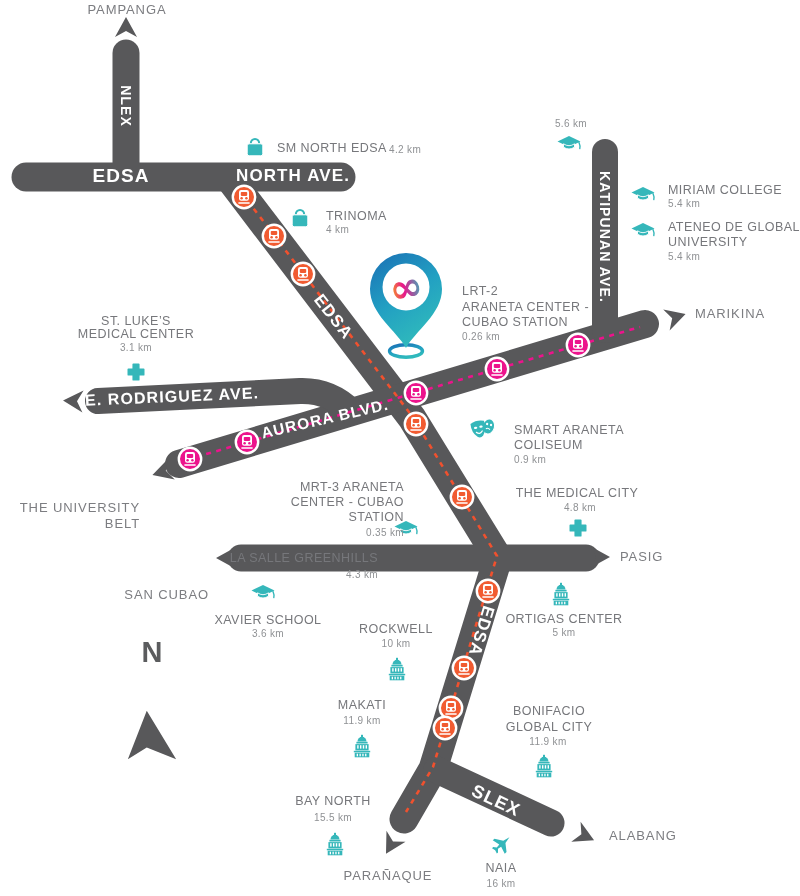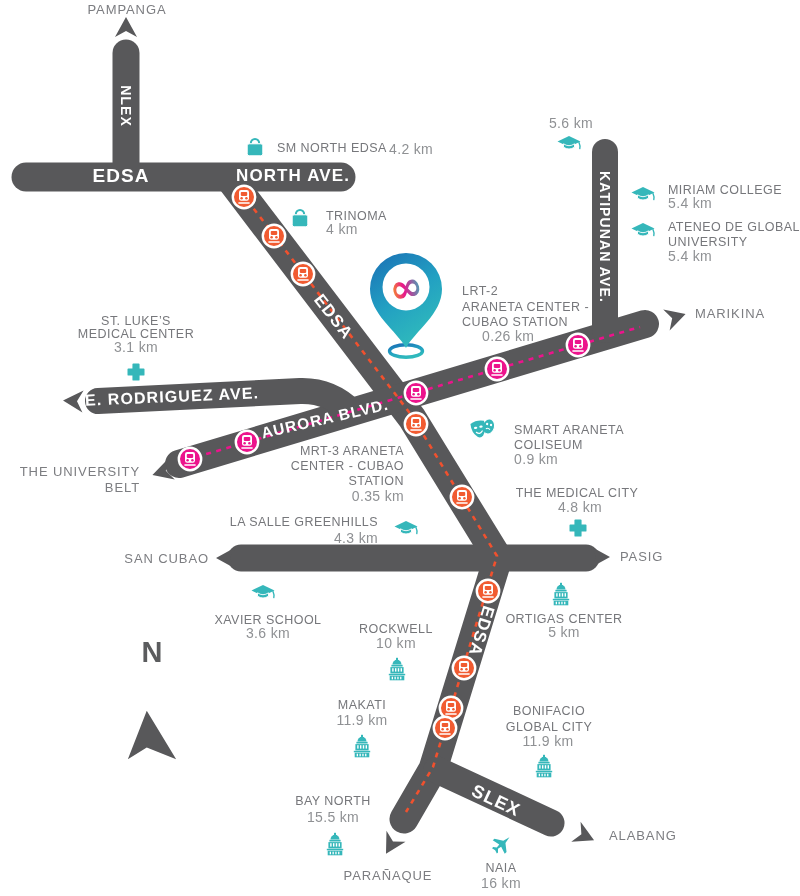--- a/index.html
+++ b/index.html
@@ -3,23 +3,23 @@
 <meta charset="utf-8">
 <style>
   html,body{margin:0;padding:0;background:#fff;}
   #map{position:relative;width:800px;height:896px;background:#fff;overflow:hidden;
        font-family:"Liberation Sans",sans-serif;}
   #map svg{position:absolute;left:0;top:0;}
   #labels{position:absolute;left:0;top:0;width:668px;height:896px;pointer-events:none;}
   .lbl{position:absolute;white-space:nowrap;}
   .c{transform:translate(-50%,-50%);text-align:center;}
   .l{transform:translate(0,-50%);}
-  .r{transform:translate(-100%,-50%);text-align:left;}
+  .r{transform:translate(-100%,-50%);text-align:left;margin-top:36px;}
   .lm{font-size:12.5px;color:#76777B;letter-spacing:.45px;}
-  .km{font-size:14px;color:#8F9194;letter-spacing:.35px;}
+  .km{font-size:10px;color:#8F9194;letter-spacing:.35px;}
   .dir{font-size:13px;color:#7C7D81;letter-spacing:.9px;}
   .road{color:#fff;font-weight:bold;letter-spacing:1.1px;font-size:17px;}
   .north{font-size:29px;color:#5B5C5E;font-weight:600;letter-spacing:0;}
 </style>
 </head>
 <body>
 
 <div id="map">
 
 <svg width="800" height="896" viewBox="0 0 800 896">
@@ -207,21 +207,21 @@
   <div class="lbl lm l" style="left:668px;top:242px">UNIVERSITY</div>
   <div class="lbl km l" style="left:668px;top:256px">5.4 km</div>
 
   <div class="lbl lm c" style="left:136px;top:321px">ST. LUKE’S</div>
   <div class="lbl lm c" style="left:136px;top:334px">MEDICAL CENTER</div>
   <div class="lbl km c" style="left:136px;top:347px">3.1 km</div>
 
   <div class="lbl lm l" style="left:462px;top:291px">LRT-2</div>
   <div class="lbl lm l" style="left:462px;top:307px">ARANETA CENTER -</div>
   <div class="lbl lm l" style="left:462px;top:322px">CUBAO STATION</div>
-  <div class="lbl km l" style="left:482px;top:336px">0.26 km</div>
+  <div class="lbl km l" style="left:462px;top:336px">0.26 km</div>
 
   <div class="lbl lm r" style="left:404px;top:451px">MRT-3 ARANETA</div>
   <div class="lbl lm r" style="left:404px;top:466px">CENTER - CUBAO</div>
   <div class="lbl lm r" style="left:404px;top:481px">STATION</div>
   <div class="lbl km r" style="left:404px;top:496px">0.35 km</div>
 
   <div class="lbl lm l" style="left:514px;top:430px">SMART ARANETA</div>
   <div class="lbl lm l" style="left:514px;top:445px">COLISEUM</div>
   <div class="lbl km l" style="left:514px;top:459px">0.9 km</div>
 

